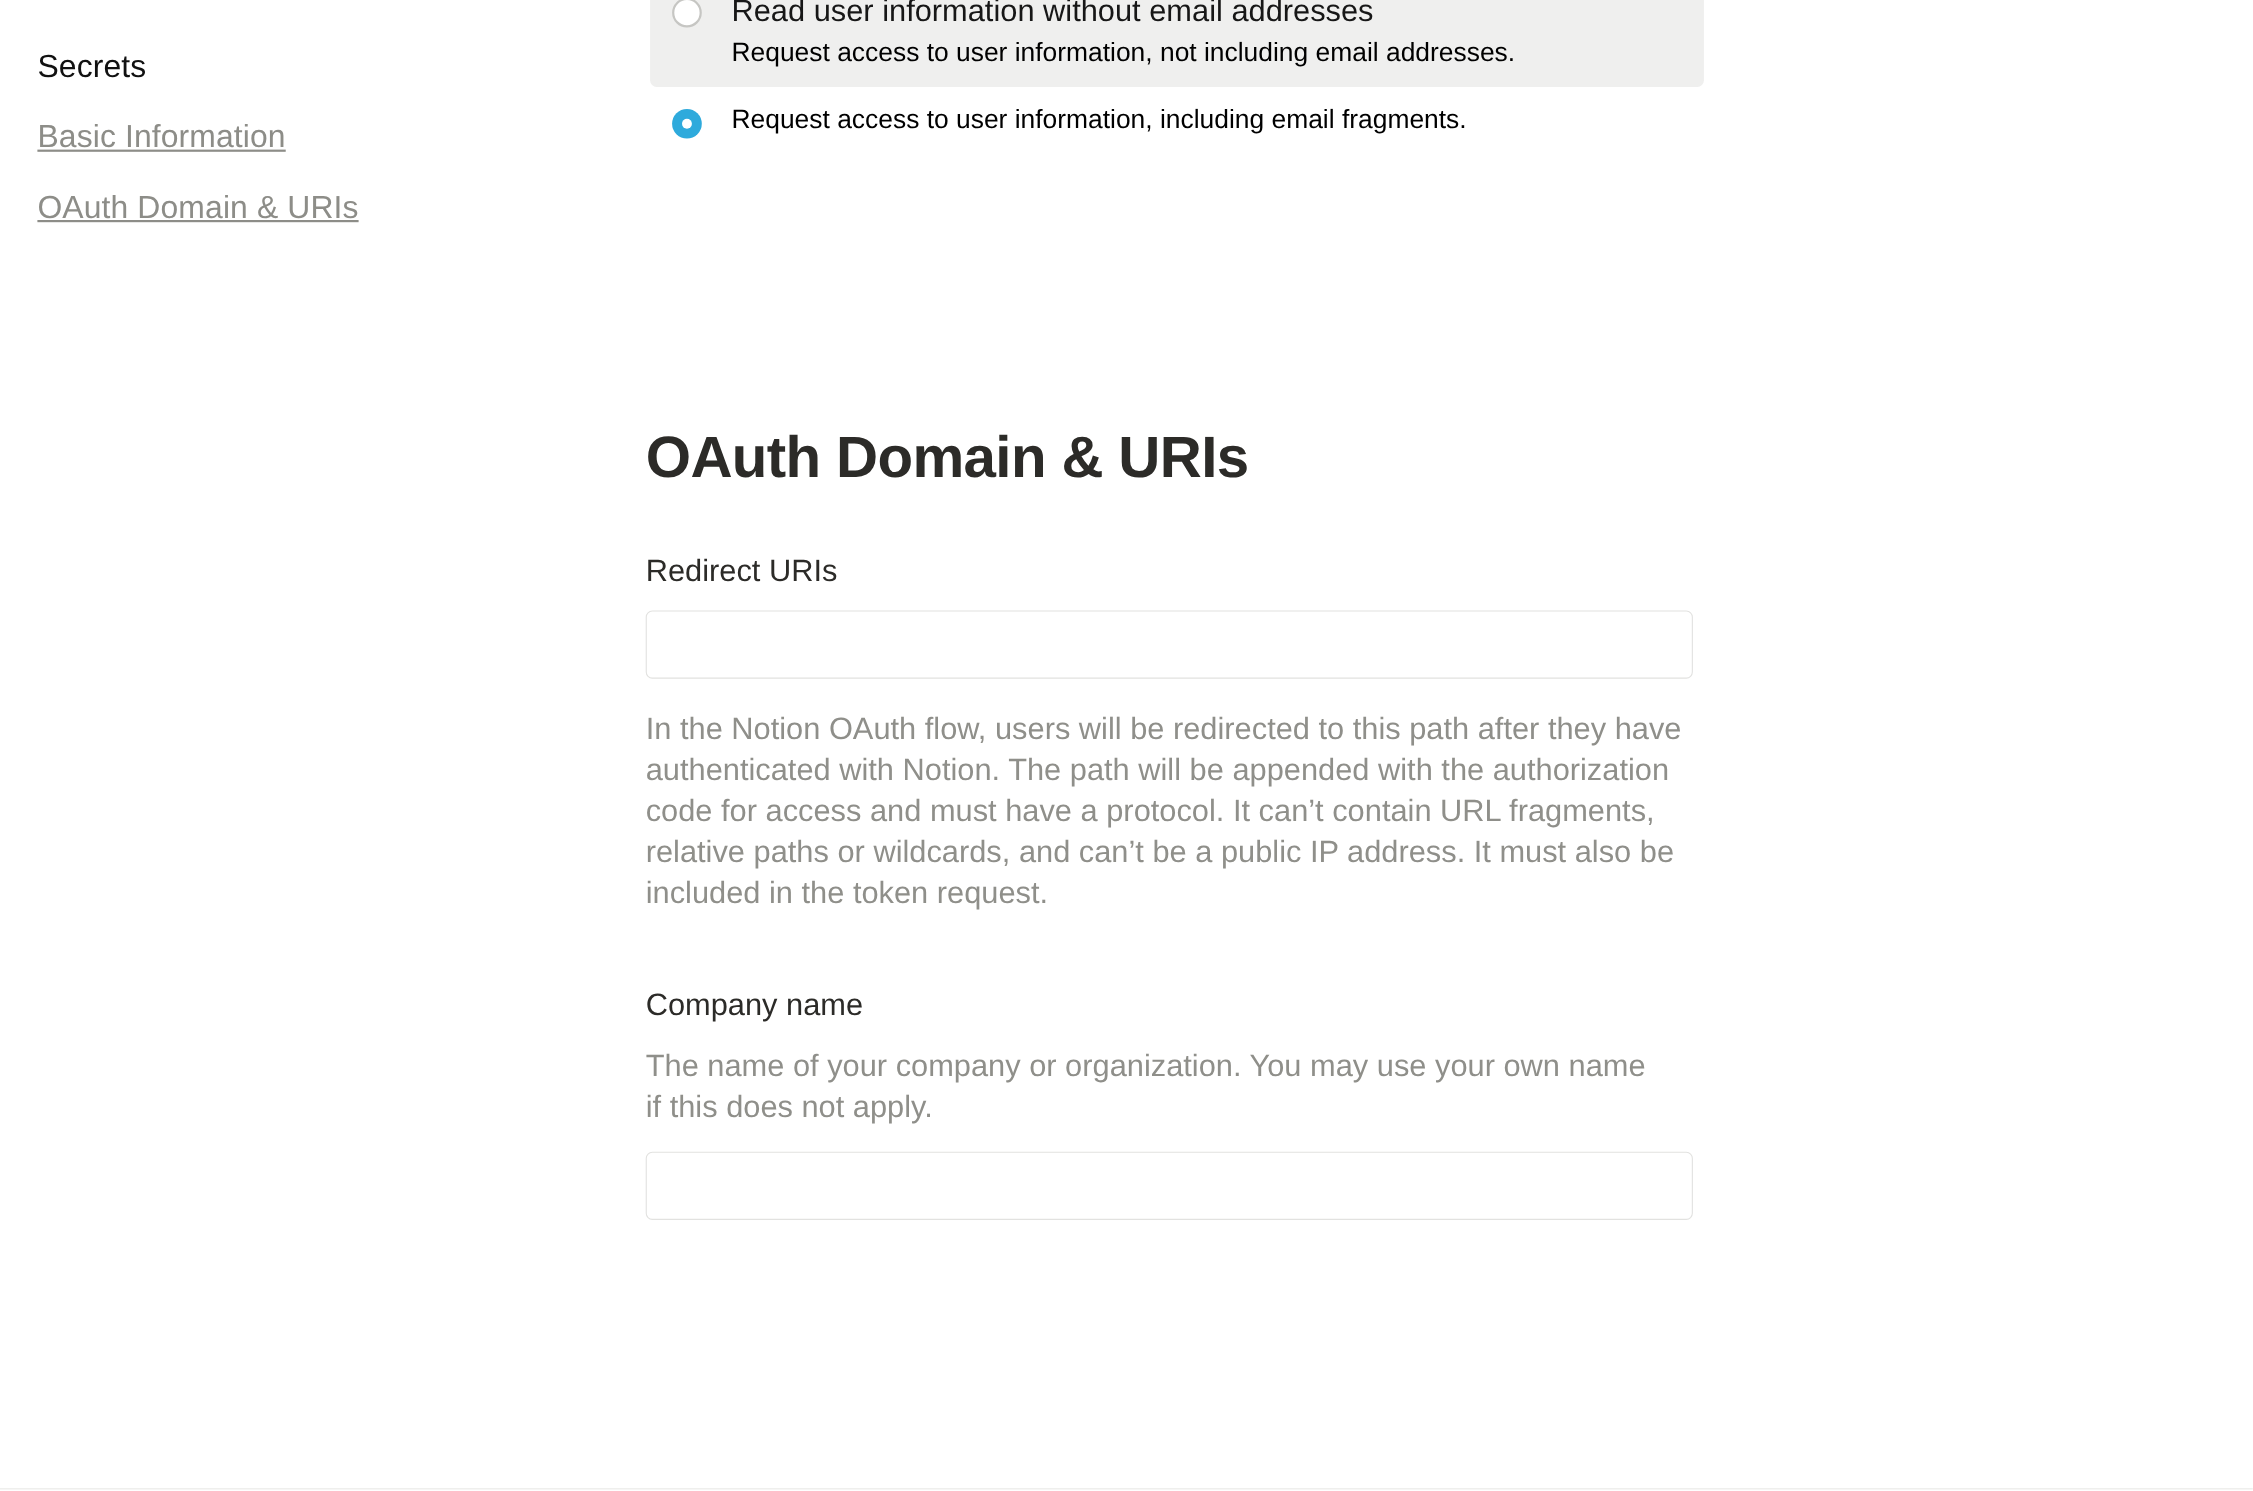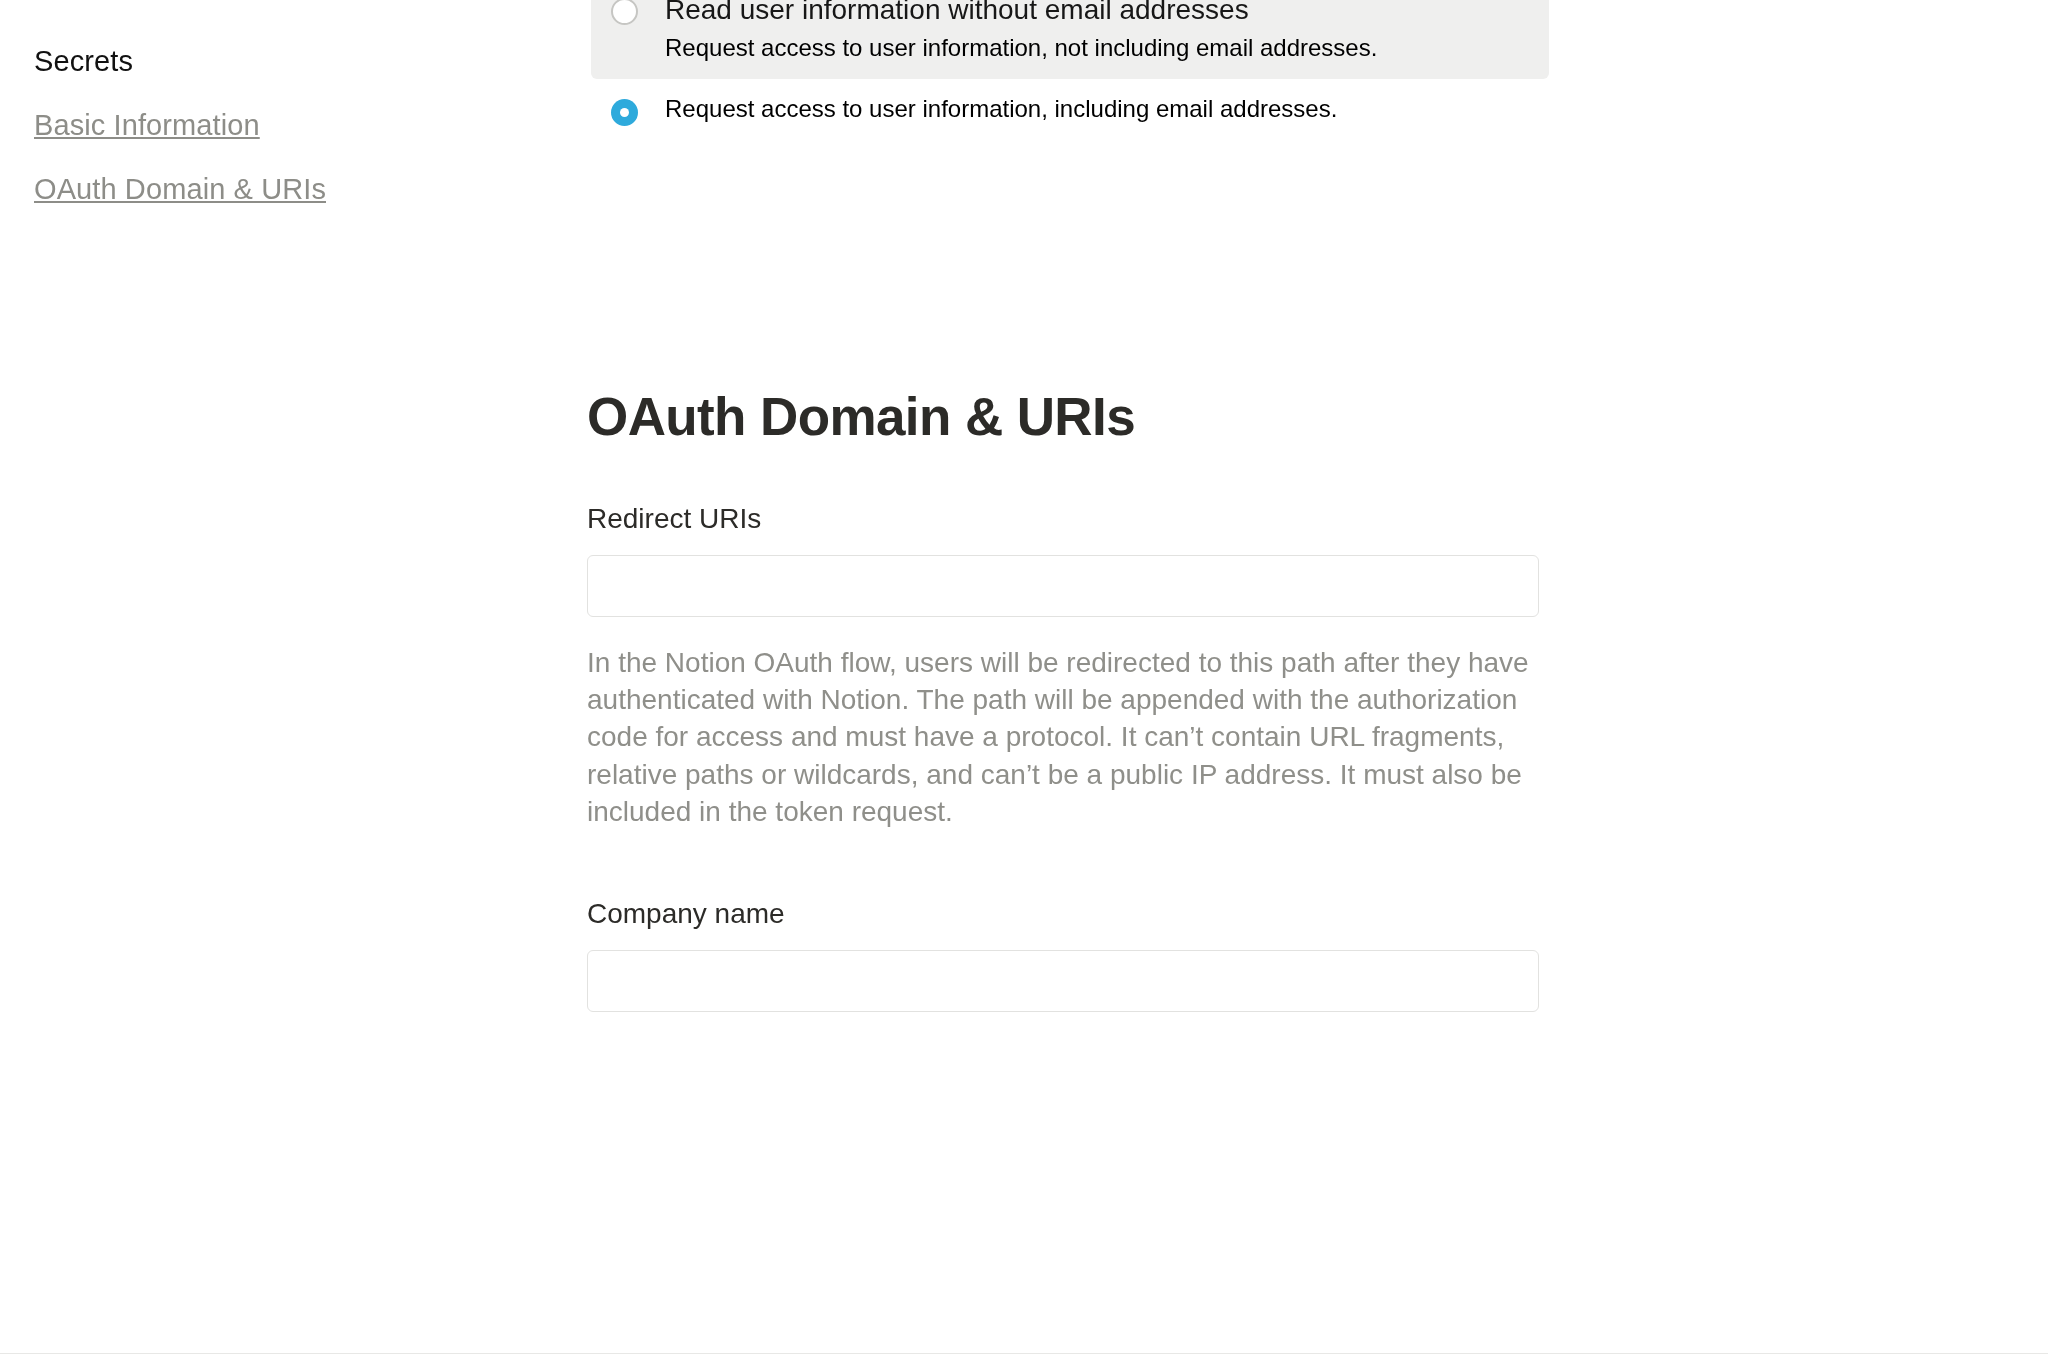--- a/index.html
+++ b/index.html
@@ -224,37 +224,38 @@
         <span class="radio-mark"></span>
         <span class="radio-text">
           <span class="radio-title" style="display:block">Read user information without email addresses</span>
           <span class="radio-desc" style="display:block">Request access to user information, not including email addresses.</span>
         </span>
       </div>
 
       <div class="radio-row">
         <span class="radio-mark selected"></span>
         <span class="radio-text">
-          <span class="radio-desc" style="display:block">Request access to user information, including email addresses.</span>
+          <span class="radio-desc" style="display:block">Request access to user information, including email fragments.</span>
         </span>
       </div>
 
     </div>
 
     <section class="section">
       <h1 class="section-title">OAuth Domain &amp; URIs</h1>
 
       <div class="field-block">
         <div class="field-label">Redirect URIs</div>
         <input class="text-input" type="text" value="" placeholder="" style="">
         <div class="help-text">In the Notion OAuth flow, users will be redirected to this path after they have authenticated with Notion. The path will be appended with the authorization code for access and must have a protocol. It can’t contain URL fragments, relative paths or wildcards, and can’t be a public IP address. It must also be included in the token request.</div>
       </div>
 
       <div class="field-block field-gap-top">
         <div class="field-label">Company name</div>
+        <div class="help-above">The name of your company or organization. You may use your own name if this does not apply.</div>
         <input class="text-input" type="text" value="" placeholder="" style="">
       </div>
     </section>
 
   </main>
 
   <div class="bottom-divider"></div>
 </div>
 
 </body></html>

